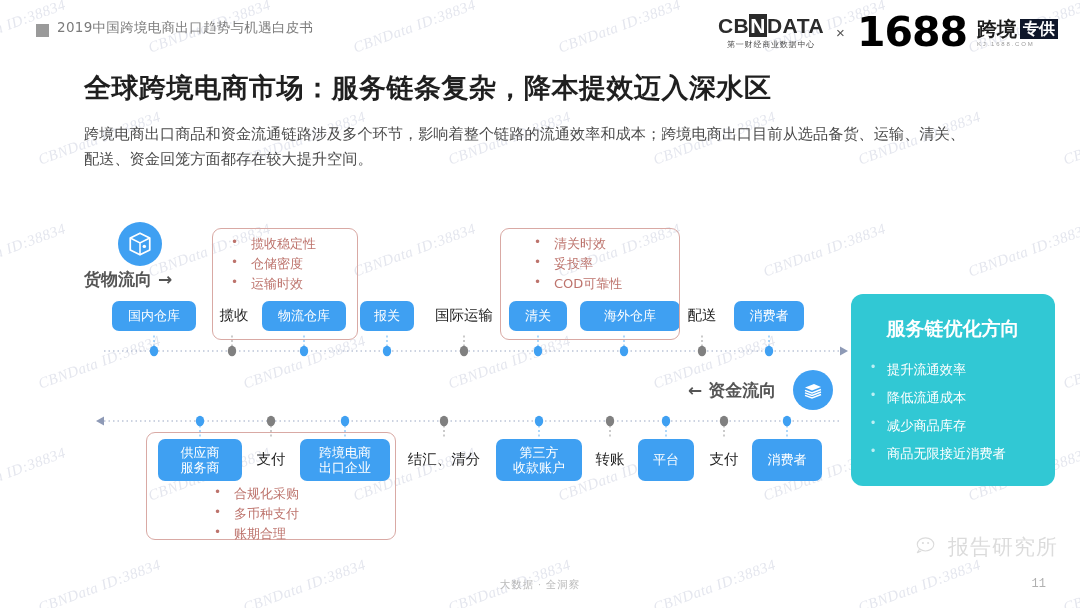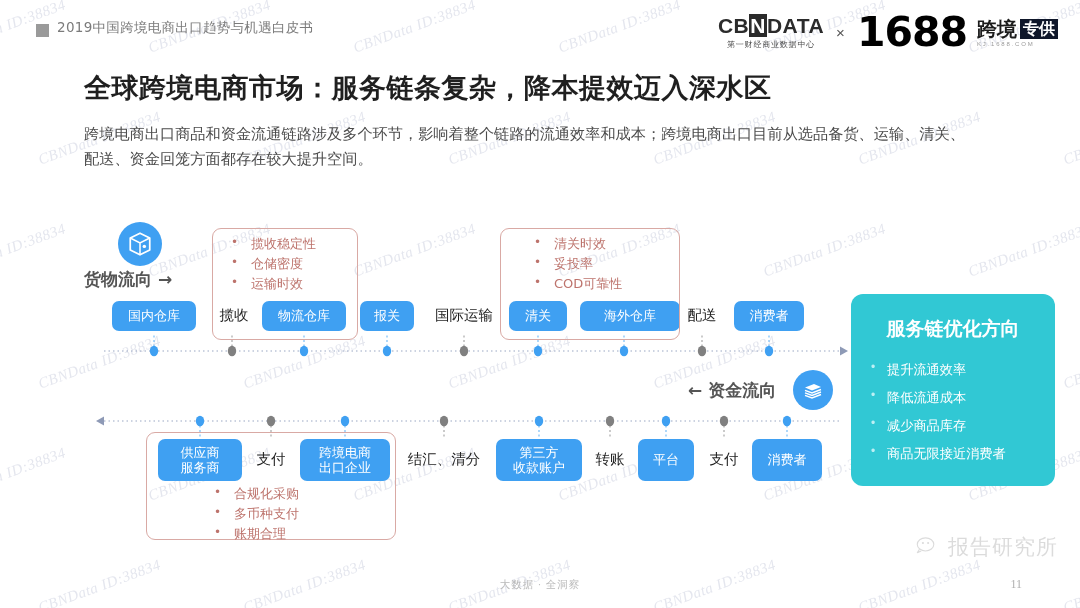--- a/index.html
+++ b/index.html
@@ -171,23 +171,23 @@
   }
 
   
   .foot-center {
     position: absolute; left: 0; top: 578px; width: 1080px;
     text-align: center; color: #b9b9b9; font-size: 10.5px;
     letter-spacing: 1px; z-index: 10;
     font-family: Liberation Serif, serif;
   }
   .pageno {
-    position: absolute; right: 58px; top: 577px;
+    position: absolute; right: 34px; top: 577px;
     color: #b0b0b0; font-size: 12px; z-index: 10;
-    font-family: Liberation Serif, serif;
+    font-family: Liberation Mono, monospace;
   }
   .wx-wm {
     position: absolute; right: 22px; top: 533px;
     display: flex; align-items: center; gap: 6px; z-index: 6;
     opacity: .30;
   }
   .wx-wm-txt {
     font-size: 21px; color: #8b8b8b; letter-spacing: 1px;
     font-family: "DejaVu Sans", sans-serif;
   }

